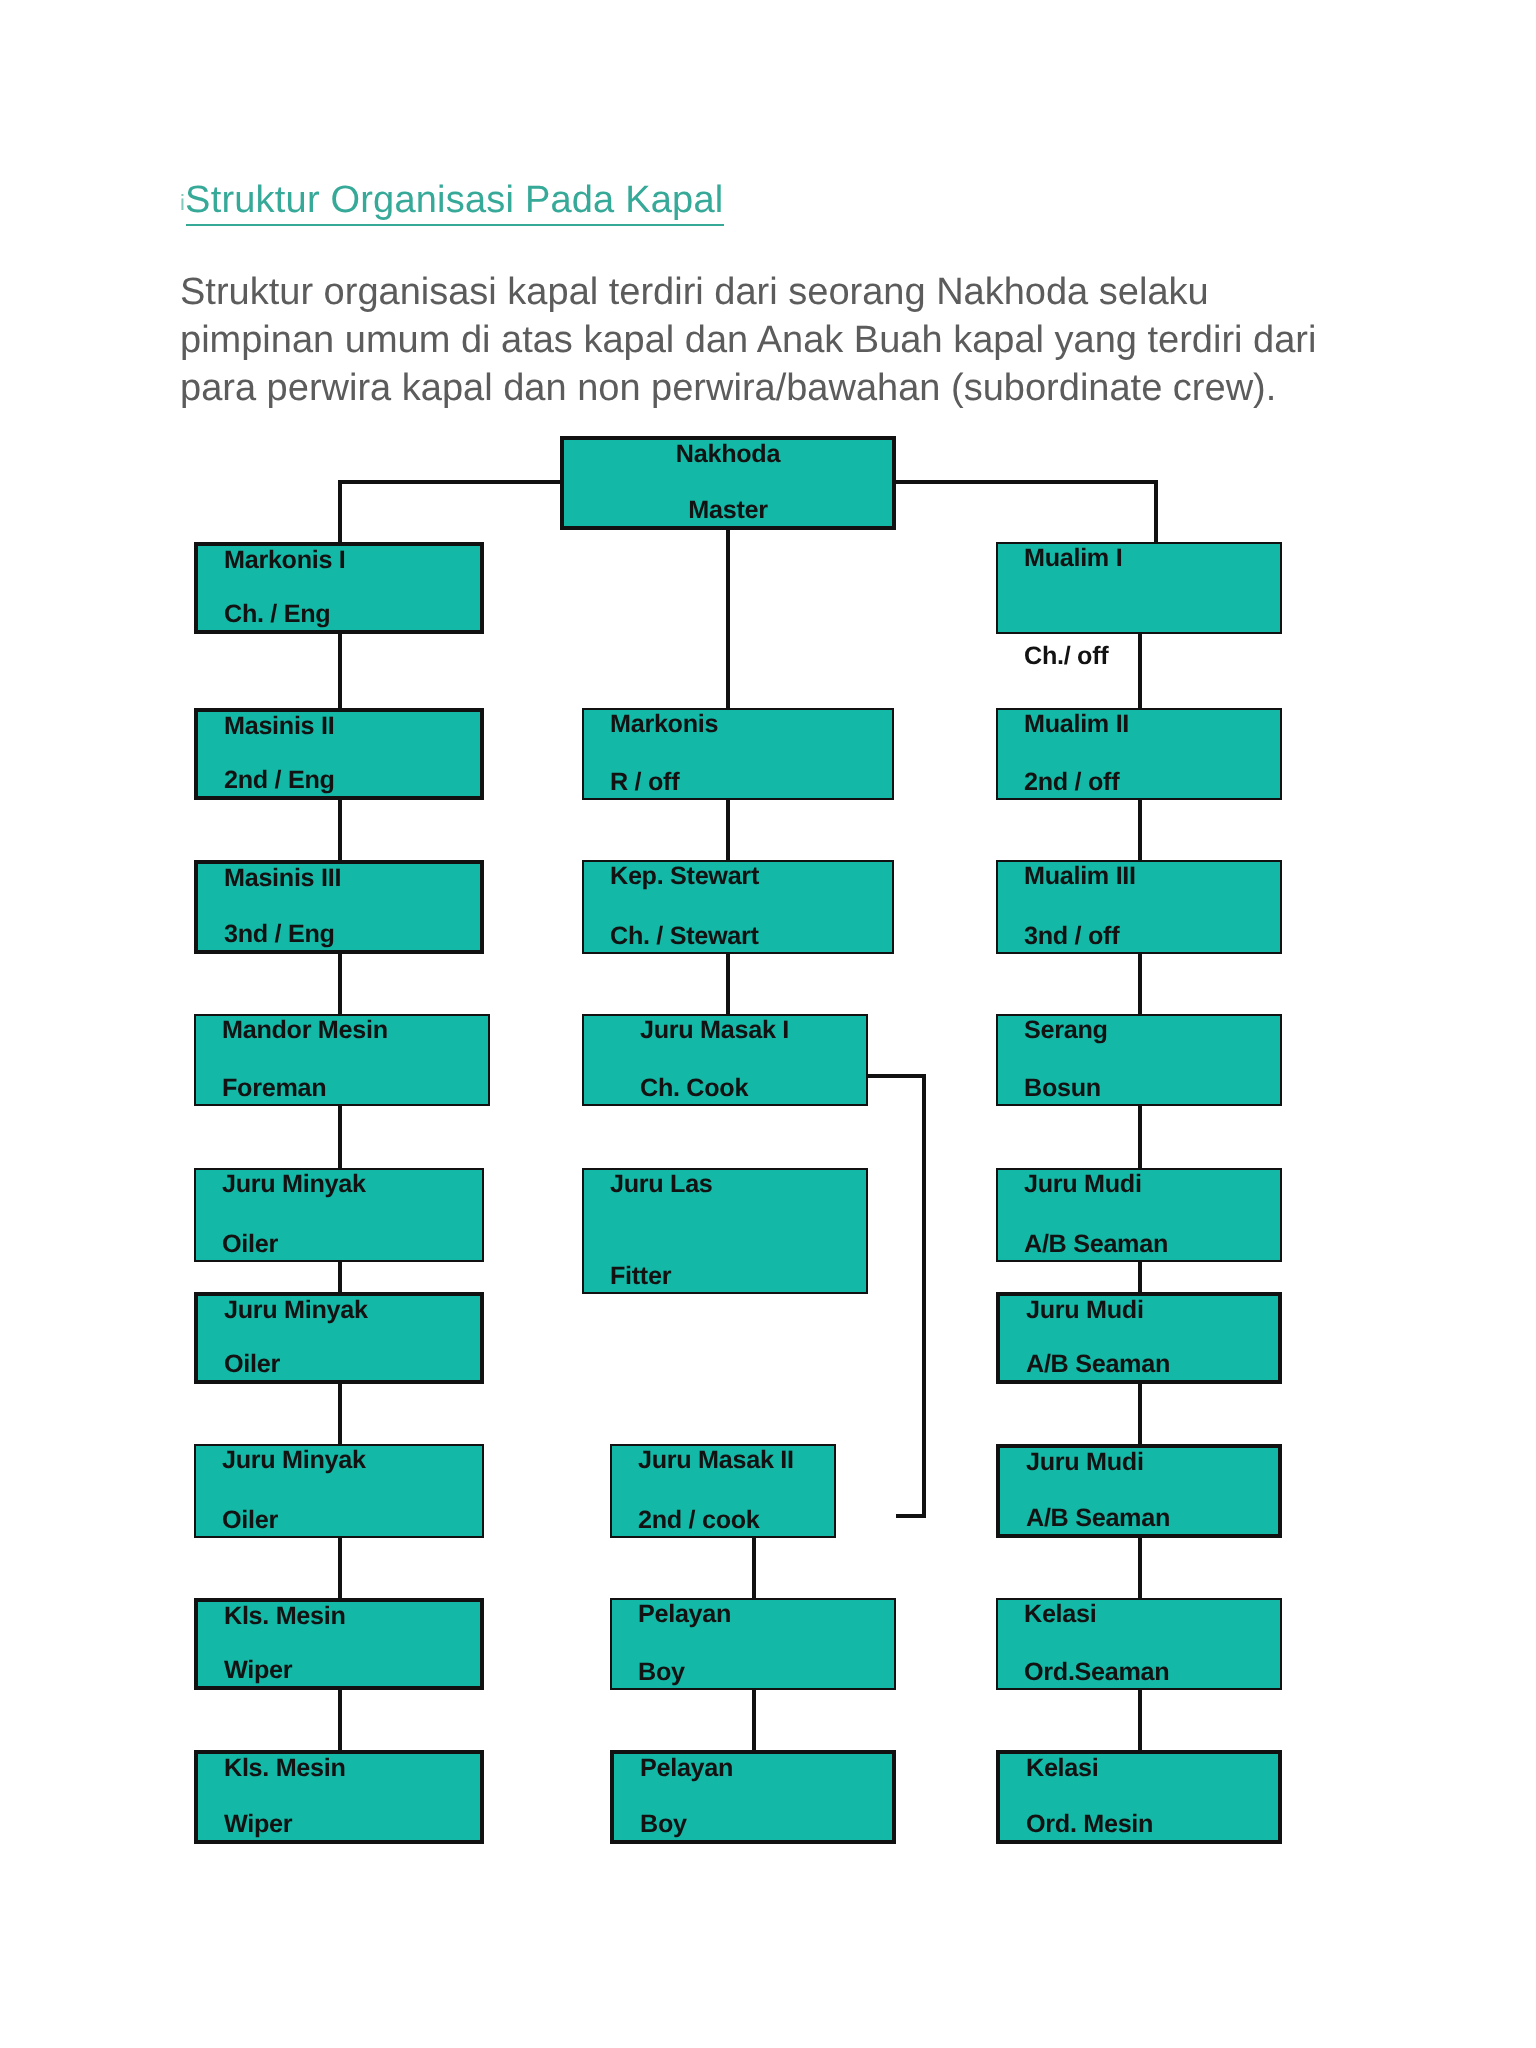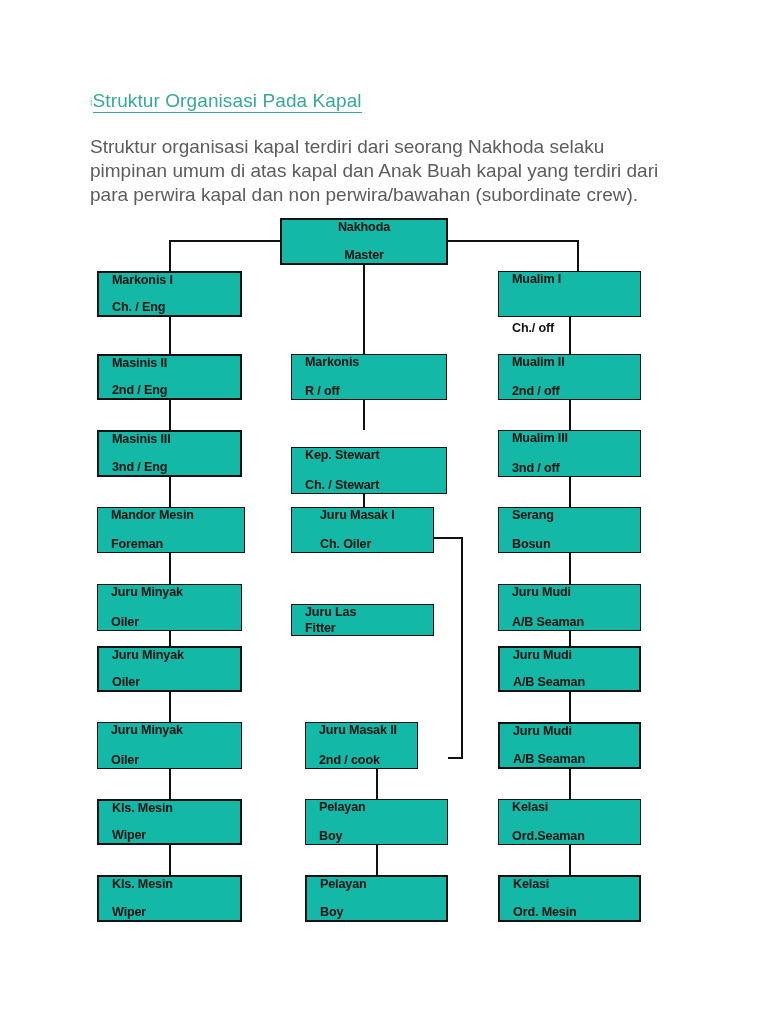--- a/index.html
+++ b/index.html
@@ -179,29 +179,29 @@
   </div>
   <div class="node heavy" style="left:97px; top:875px; width:145px; height:47px;">
     <span class="l1">Kls. Mesin</span>
     <span class="l2">Wiper</span>
   </div>
 
   <div class="node light" style="left:291px; top:354px; width:156px; height:46px;">
     <span class="l1">Markonis</span>
     <span class="l2">R / off</span>
   </div>
-  <div class="node light" style="left:291px; top:430px; width:156px; height:47px;margin-top:17px;">
+  <div class="node light" style="left:291px; top:430px; width:156px; height:47px;">
     <span class="l1">Kep. Stewart</span>
     <span class="l2">Ch. / Stewart</span>
   </div>
   <div class="node light" style="left:291px; top:507px; width:143px; height:46px;padding-left:28px;">
     <span class="l1">Juru Masak I</span>
-    <span class="l2">Ch. Oiler</span>
-  </div>
-  <div class="node light" style="left:291px; top:604px; width:143px; height:32px;">
+    <span class="l2">Ch. Cook</span>
+  </div>
+  <div class="node light" style="left:291px; top:584px; width:143px; height:63px;">
     <span class="l1">Juru Las</span>
     <span class="l2">Fitter</span>
   </div>
   <div class="node light" style="left:305px; top:722px; width:113px; height:47px;">
     <span class="l1">Juru Masak II</span>
     <span class="l2">2nd / cook</span>
   </div>
   <div class="node light" style="left:305px; top:799px; width:143px; height:46px;">
     <span class="l1">Pelayan</span>
     <span class="l2">Boy</span>

